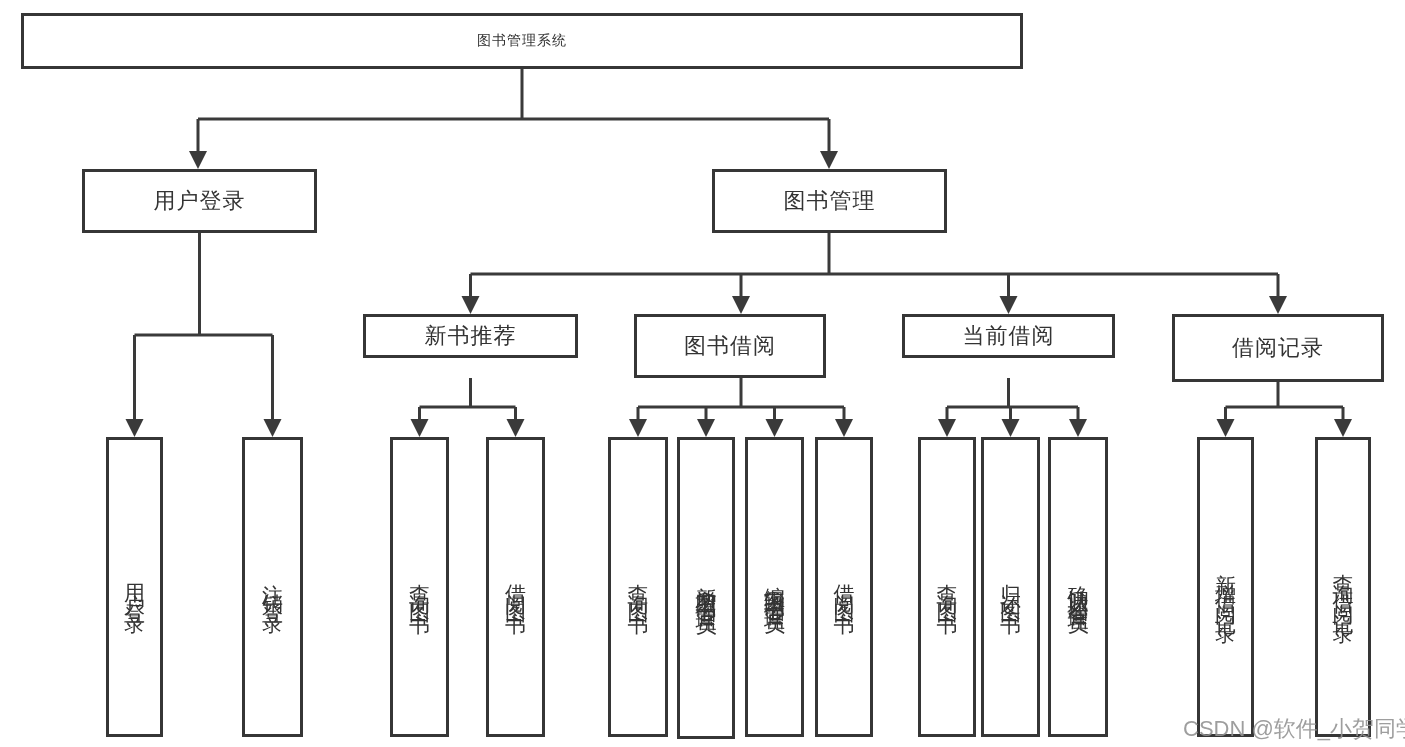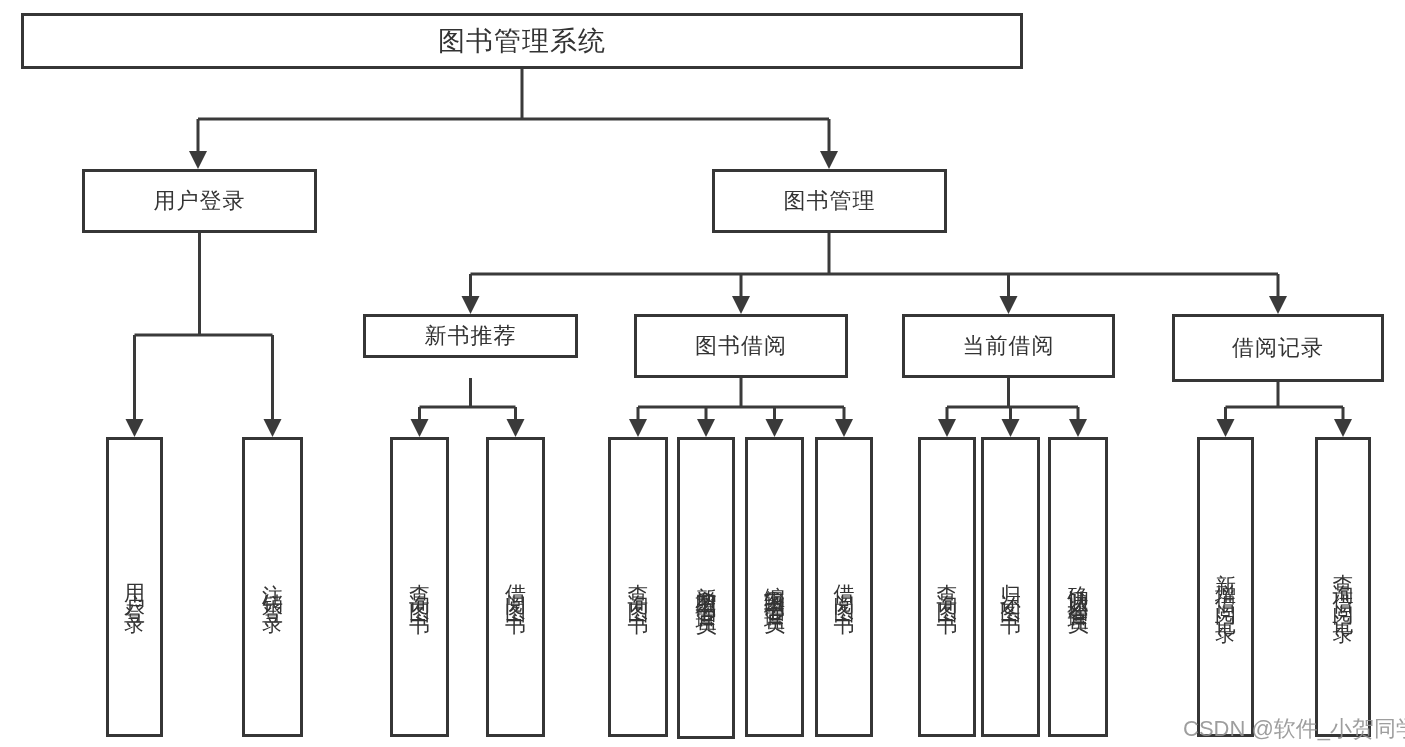--- a/index.html
+++ b/index.html
@@ -14,28 +14,28 @@
     color:#333333;z-index:2;
   }
   .h{font-size:22px;letter-spacing:1px;}
   .v{
     writing-mode:vertical-rl;text-orientation:mixed;
     font-size:21px;letter-spacing:10px;
     display:flex;align-items:center;justify-content:center;
   }
   .v.long{letter-spacing:4px;}
   
-  #n-root{left:21px;top:13px;width:1002px;height:56px;font-size:27px;}
+  #n-root{left:21px;top:13px;width:1002px;height:56px;font-size:14px;}
   
   #n-login{left:82px;top:169px;width:235px;height:64px;}
   #n-bookmgmt{left:712px;top:169px;width:235px;height:64px;}
   
   #n-newbook{left:363px;top:314px;width:215px;height:44px;}
-  #n-borrow{left:634px;top:314px;width:214px;height:64px;}
-  #n-current{left:902px;top:314px;width:213px;height:64px;}
+  #n-borrow{left:634px;top:314px;width:192px;height:64px;}
+  #n-current{left:902px;top:314px;width:213px;height:44px;}
   #n-records{left:1172px;top:314px;width:212px;height:68px;}
   
   #n-a1{left:106px;top:437px;width:57px;height:300px;}
   #n-a2{left:242px;top:437px;width:61px;height:300px;}
   #n-b1{left:390px;top:437px;width:59px;height:300px;}
   #n-b2{left:486px;top:437px;width:59px;height:300px;}
   #n-c1{left:608px;top:437px;width:60px;height:300px;}
   #n-c2{left:677px;top:437px;width:58px;height:302px;}
   #n-c3{left:745px;top:437px;width:59px;height:300px;}
   #n-c4{left:815px;top:437px;width:58px;height:300px;}

